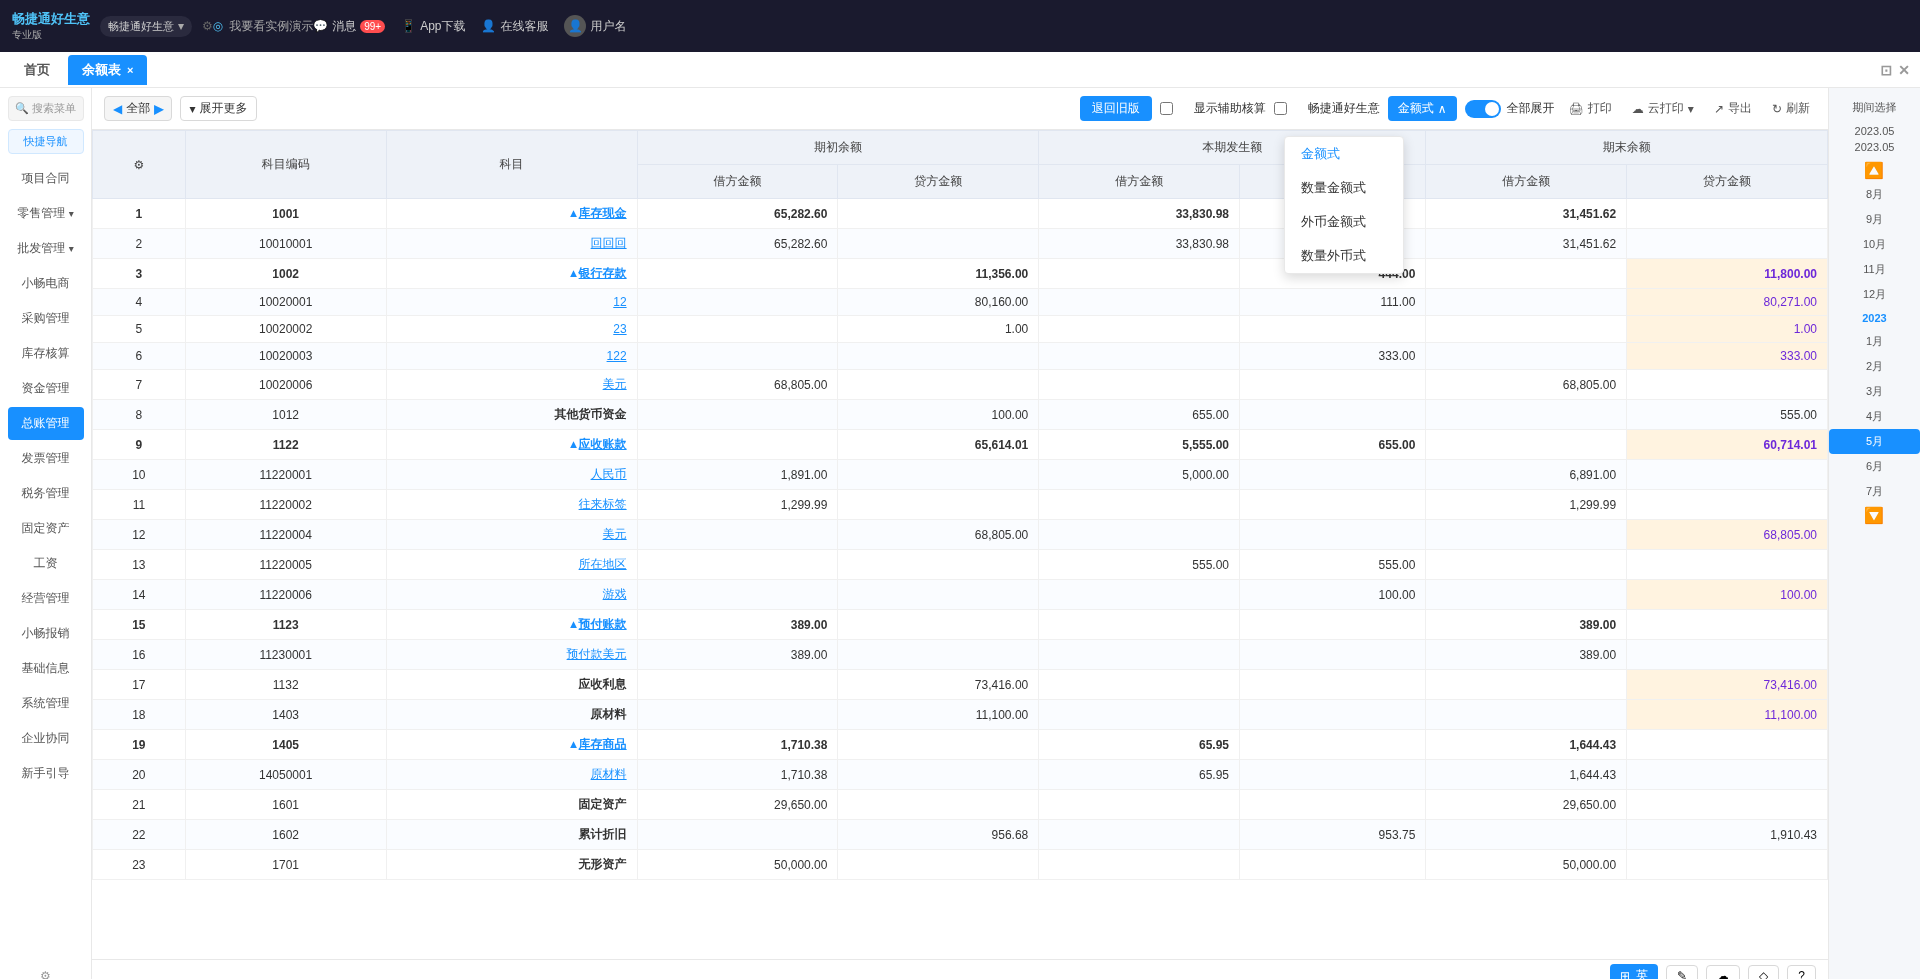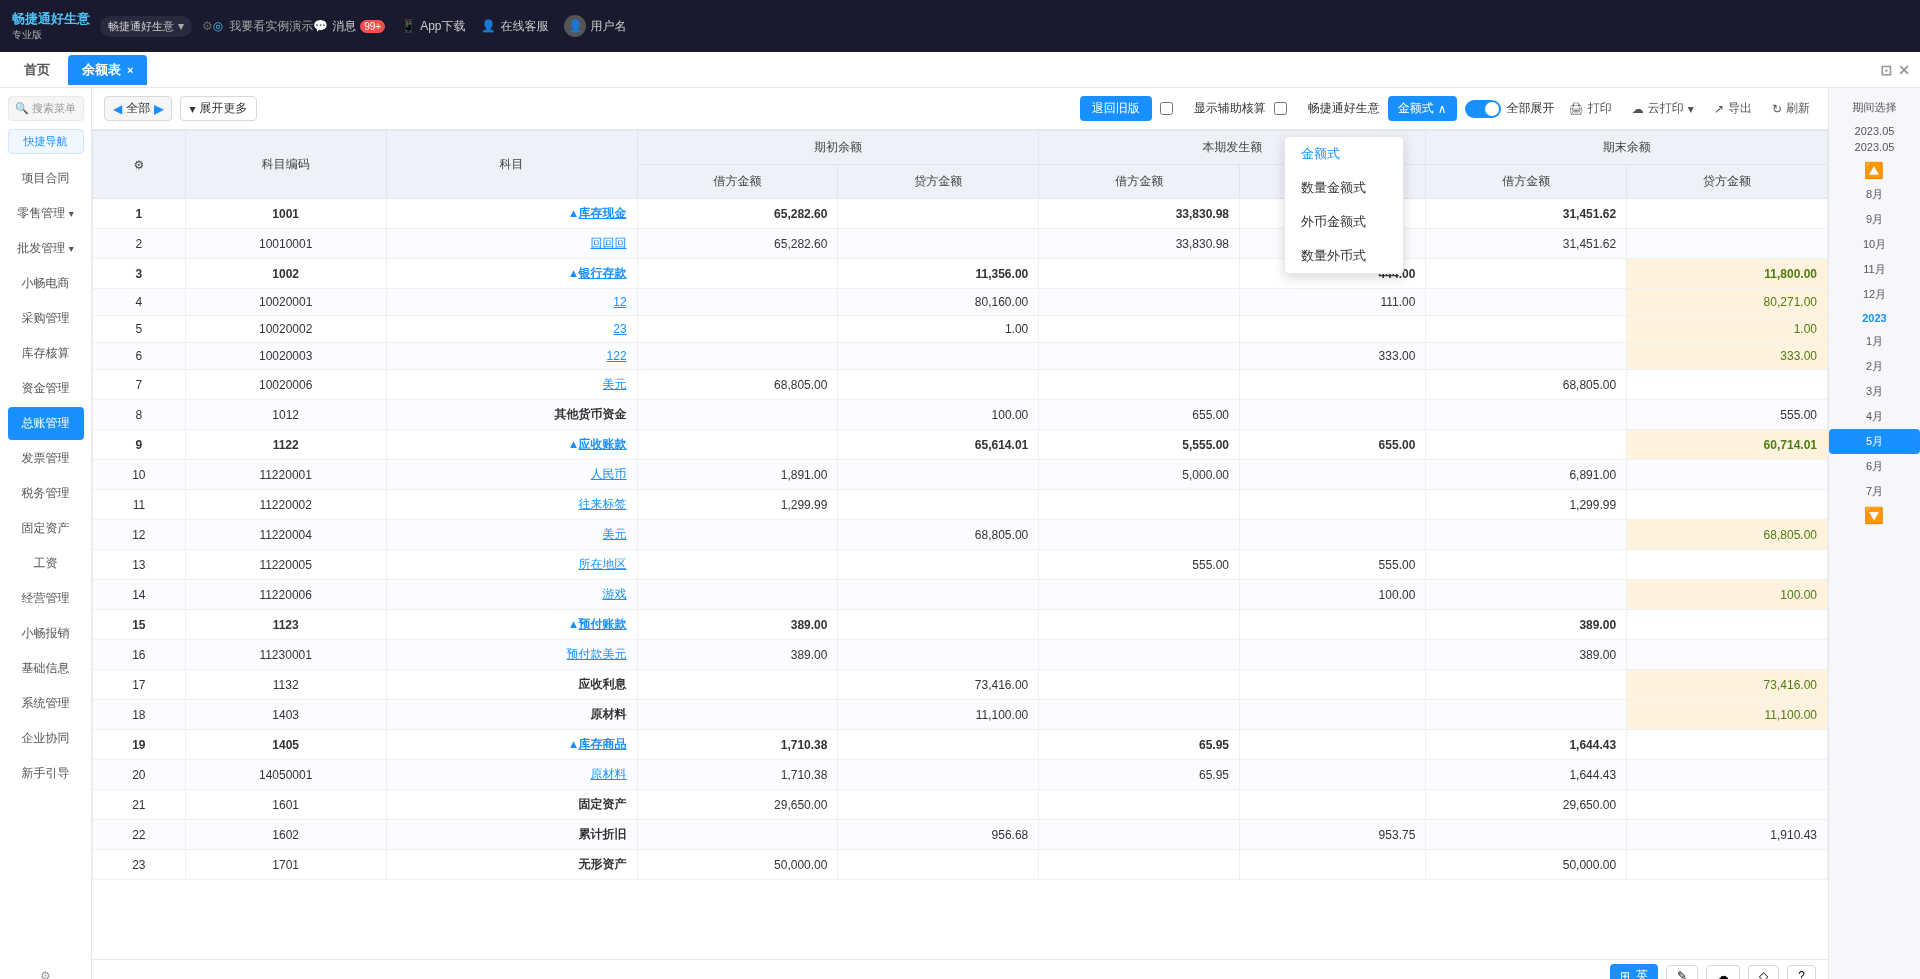--- a/index.html
+++ b/index.html
@@ -242,21 +242,21 @@
     tbody td {
       padding: 6px 10px;
       border: 1px solid #f0f0f0;
       text-align: right;
       color: #333;
     }
     tbody td:nth-child(1), tbody td:nth-child(2) { text-align: center; }
     tbody td:nth-child(3) { text-align: right; }
     tbody tr:nth-child(even) { background: #fafcff; }
     .row-parent td { font-weight: bold; }
-    .row-highlighted td:last-child { background: #fff3e0; color: #4d7c0f; margin-top: 23px; }
+    .row-highlighted td:last-child { background: #fff3e0; color: #6d28d9; margin-top: 23px; }
     .link-text { color: #1890ff; text-decoration: underline; cursor: pointer; }
     .arrow-up { color: #1890ff; margin-right: 2px; }
 
     
     .right-panel {
       width: 92px;
       background: #f5f7fa;
       border-left: 1px solid #e8e8e8;
       display: flex;
       flex-direction: column;

